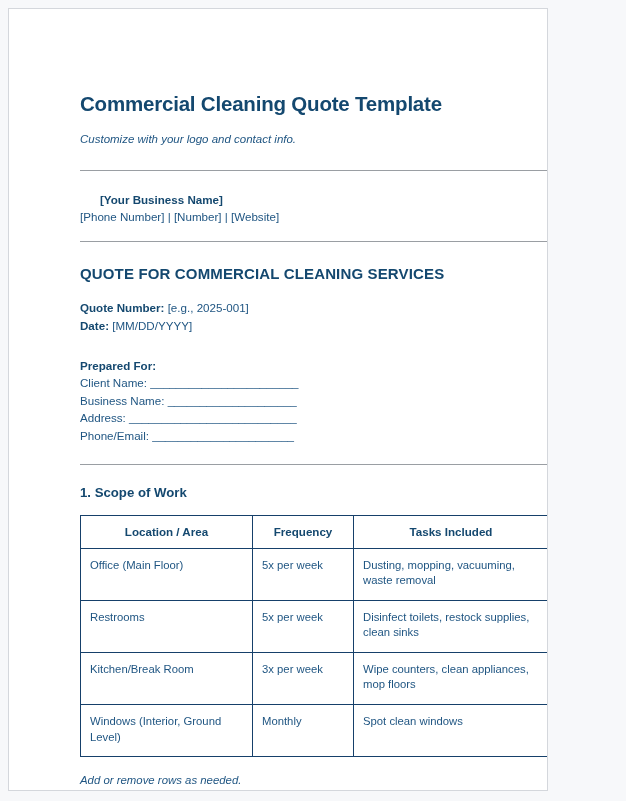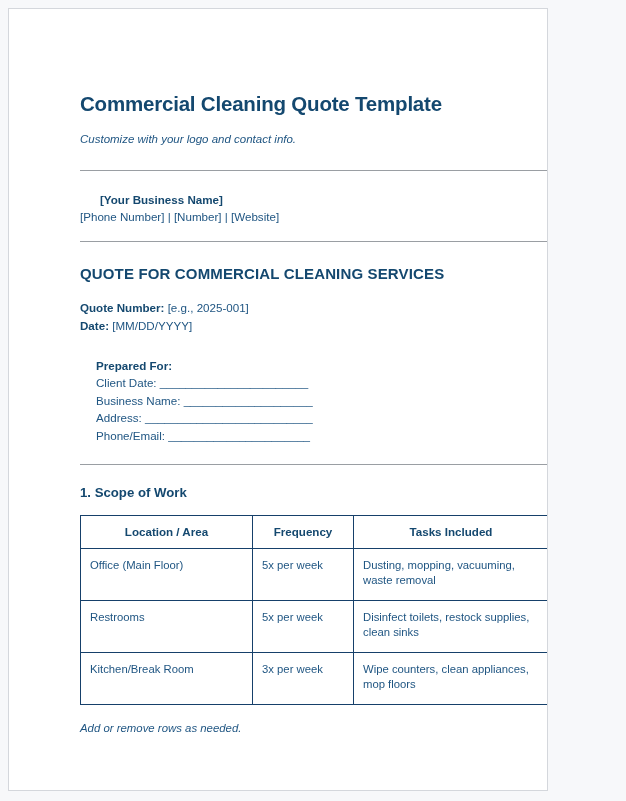--- a/index.html
+++ b/index.html
@@ -82,21 +82,20 @@
     color: #1f5582;
     line-height: 1.52;
   }
   .meta-block b { color: #14486f; }
 
   .prepared-block {
     padding-top: 22px;
     font-size: 11.6px;
     color: #1f5582;
     line-height: 1.52;
-    margin-left: 16px;
   }
   .prepared-title {
     font-weight: bold;
     color: #14486f;
   }
 
   .section-heading {
     margin: 0;
     padding-top: 20px;
     font-size: 13.2px;
@@ -167,21 +166,21 @@
       </div>
       <div>
         <b>Date:</b>
         <span>[MM/DD/YYYY]</span>
       </div>
     </div>
 
     <div class="prepared-block">
       <div class="prepared-title">Prepared For:</div>
       <div>
-        <span>Client Date:</span>
+        <span>Client Name:</span>
         <span>_______________________</span>
       </div>
       <div>
         <span>Business Name:</span>
         <span>____________________</span>
       </div>
       <div>
         <span>Address:</span>
         <span>__________________________</span>
       </div>
@@ -217,19 +216,24 @@
         <tr>
           <td>Restrooms</td>
           <td>5x per week</td>
           <td>Disinfect toilets, restock supplies, clean sinks</td>
         </tr>
         <tr>
           <td>Kitchen/Break Room</td>
           <td>3x per week</td>
           <td>Wipe counters, clean appliances, mop floors</td>
         </tr>
+        <tr>
+          <td>Windows (Interior, Ground Level)</td>
+          <td>Monthly</td>
+          <td>Spot clean windows</td>
+        </tr>
       </tbody>
     </table>
 
     <div class="table-note">Add or remove rows as needed.</div>
 
   </div>
 </div>
 
 </body></html>

